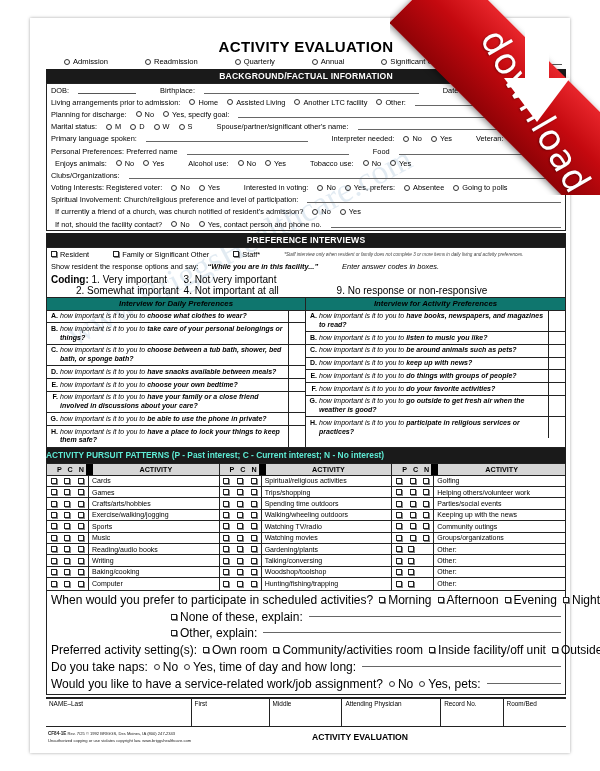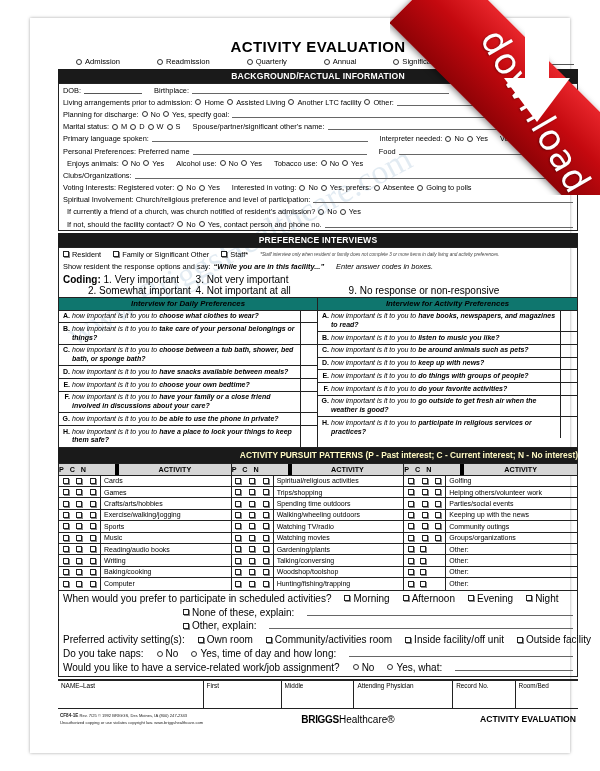--- a/index.html
+++ b/index.html
@@ -12,21 +12,21 @@
   }
   .page {
     position:absolute; left:0; top:0; width:600px; height:771px;
     background:#ffffff;
   }
   .sheet {
     position:absolute; left:30px; top:18px; width:540px; height:735px;
     background:#fff;
     box-shadow:0 0 3px rgba(0,0,0,.35);
   }
-  .inner { position:absolute; left:28px; top:20px; width:520px; }
+  .inner { position:absolute; left:16px; top:20px; width:520px; }
 
   
   .title {
     text-align:center; font-weight:bold; font-size:15px; letter-spacing:.4px;
     margin:0 0 2px 0;
   }
   .type-row {
     display:flex; justify-content:space-between; align-items:center;
     font-size:7.6px; padding:0 4px 3px 18px;
   }
@@ -44,21 +44,21 @@
 
   .bar {
     background:#1a1a1a; color:#fff; text-align:center;
     font-weight:bold; font-size:8.6px; letter-spacing:.2px;
     padding:2px 0; margin-bottom:0;
   }
   .box { border:1px solid #222; border-top:none; }
   .box.top { border-top:1px solid #222; }
   .frow {
     font-size:7.4px; padding:1.6px 4px; display:flex; align-items:center;
-    flex-wrap:nowrap; gap:3px; white-space:nowrap;
+    flex-wrap:nowrap; gap:9px; white-space:nowrap;
   }
   .frow .fill { flex:1 1 auto; border-bottom:1px solid #666; height:7px; min-width:8px;}
   .sp { width:6px; flex:none; }
 
   
   .note { font-size:4.6px; font-style:italic; color:#444; }
   .coding { font-size:10px; padding:1px 4px; }
   .coding .g { display:flex; }
   .coding .c1 { width:26%; } .coding .c2 { width:30%; } .coding .c3 { width:44%; }
 
@@ -71,40 +71,40 @@
   }
   .qrow { display:flex; border-bottom:1px solid #222; min-height:11px; }
   .qrow:last-child { border-bottom:none; }
   .qletter { width:13px; flex:none; text-align:right; font-size:7px; font-weight:bold;
              padding:1.5px 2px 0 0; }
   .qtext { flex:1; font-size:7px; font-style:italic; padding:1.5px 3px 1.5px 0; line-height:1.25; }
   .qtext b { font-style:italic; font-weight:bold; }
   .ansbox { width:17px; flex:none; border-left:1px solid #222; }
 
   
-  .bar2 { background:#1a1a1a; color:#fef9c3; text-align:right; padding:2px 0 3px; }
+  .bar2 { background:#1a1a1a; color:#5eead4; text-align:left; padding:2px 0 3px; }
   .bar2 .l1 { font-weight:bold; font-size:8.4px; }
   .bar2 .l2 { font-weight:bold; font-size:7.6px; }
   .acttable { display:flex; }
   .actcol { width:33.333%; border-right:1px solid #222; }
   .actcol:last-child { border-right:none; }
   .acthead { display:flex; background:#d6d6d6; border-bottom:1px solid #222;
              font-size:7.2px; font-weight:bold; }
-  .acthead .pcn { width:60px; flex:none; text-align:left; letter-spacing:2px;
-                  border-right:4px solid #000000; padding:1px 0; }
+  .acthead .pcn { width:46px; flex:none; text-align:right; letter-spacing:2px;
+                  border-right:7px solid #000000; padding:1px 0; }
   .acthead .an { flex:1; text-align:center; padding:1px 0; }
   .actrow { display:flex; border-bottom:1px solid #222; height:11.4px; align-items:center; }
   .actrow:last-child { border-bottom:none; }
   .actrow .pcn { width:42px; flex:none; border-right:1px solid #222;
                  display:flex; justify-content:space-around; align-items:center; height:100%; }
   .actrow .an { flex:1; font-size:7px; padding-left:3px; }
 
   
   .qbox { border:1px solid #222; border-top:none; padding:1px 4px 2px; }
-  .qline { font-size:10px; display:flex; align-items:center; gap:13px;
+  .qline { font-size:12px; display:flex; gap:6px;
            white-space:nowrap; padding:1.4px 0; }
   .qline .fill { flex:1 1 auto; border-bottom:1px solid #666; height:7px; }
   .indent { padding-left:120px; }
 
   
   .namestrip { display:flex; border-top:2px solid #222; border-bottom:1px solid #222;
                height:30px; margin-top:2px; }
   .ncell { border-right:1px solid #222; font-size:6.4px; padding:1px 3px; }
   .ncell:last-child { border-right:none; }
 
@@ -844,44 +844,41 @@
         <span class="fill"></span>
       </div>
       <div class="qline">
         <span>Would you like to have a service-related work/job assignment?</span>
         <span class="opt">
               <span class="radio"></span>
               <span>No</span>
             </span>
         <span class="opt">
               <span class="radio"></span>
-              <span>Yes, what:</span>
+              <span>Yes, pets:</span>
             </span>
         <span class="fill"></span>
       </div>
     </div>
 
     <div class="namestrip">
       <div class="ncell" style="width:28%">NAME–Last</div>
       <div class="ncell" style="width:15%">First</div>
       <div class="ncell" style="width:14%">Middle</div>
       <div class="ncell" style="width:19%">Attending Physician</div>
       <div class="ncell" style="width:12%">Record No.</div>
       <div class="ncell" style="width:12%">Room/Bed</div>
     </div>
 
     <div class="footer">
       <div class="fine">
         <span class="code">CF84-1E</span>
         <span>Rev. 7/25   © 1992 BRIGGS, Des Moines, IA  (800) 247-2343</span>
         <div>Unauthorized copying or use violates copyright law.   www.briggshealthcare.com</div>
       </div>
-      <div class="brand">
-        <span class="b1">BRIGGS</span><span>Healthcare®</span>
-      </div>
       <div class="fright">ACTIVITY EVALUATION</div>
     </div>
 
   </div>
  </div>
 
  <div class="ribbon">
    <div class="band"></div>
    <div class="word" style="transform:rotate(60deg); transform-origin:0 0; left:118px; top:22px;">download</div>
    <svg class="arrow" width="74" height="104" viewBox="0 0 74 104">

